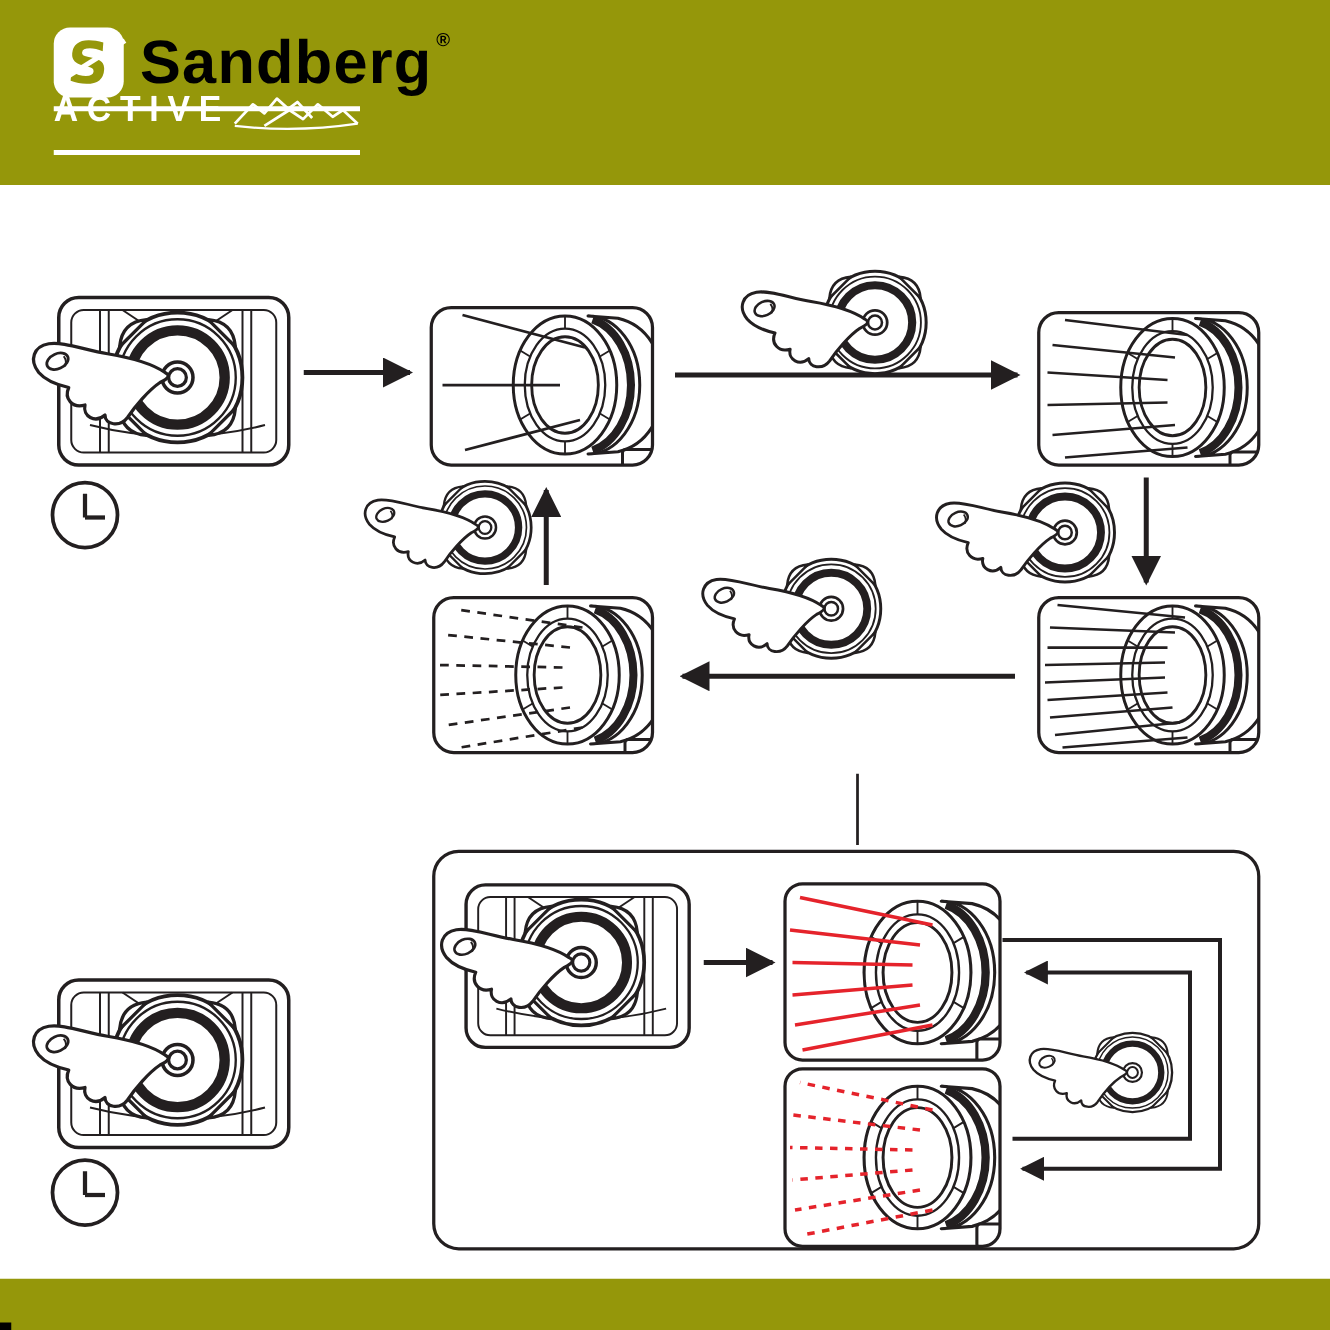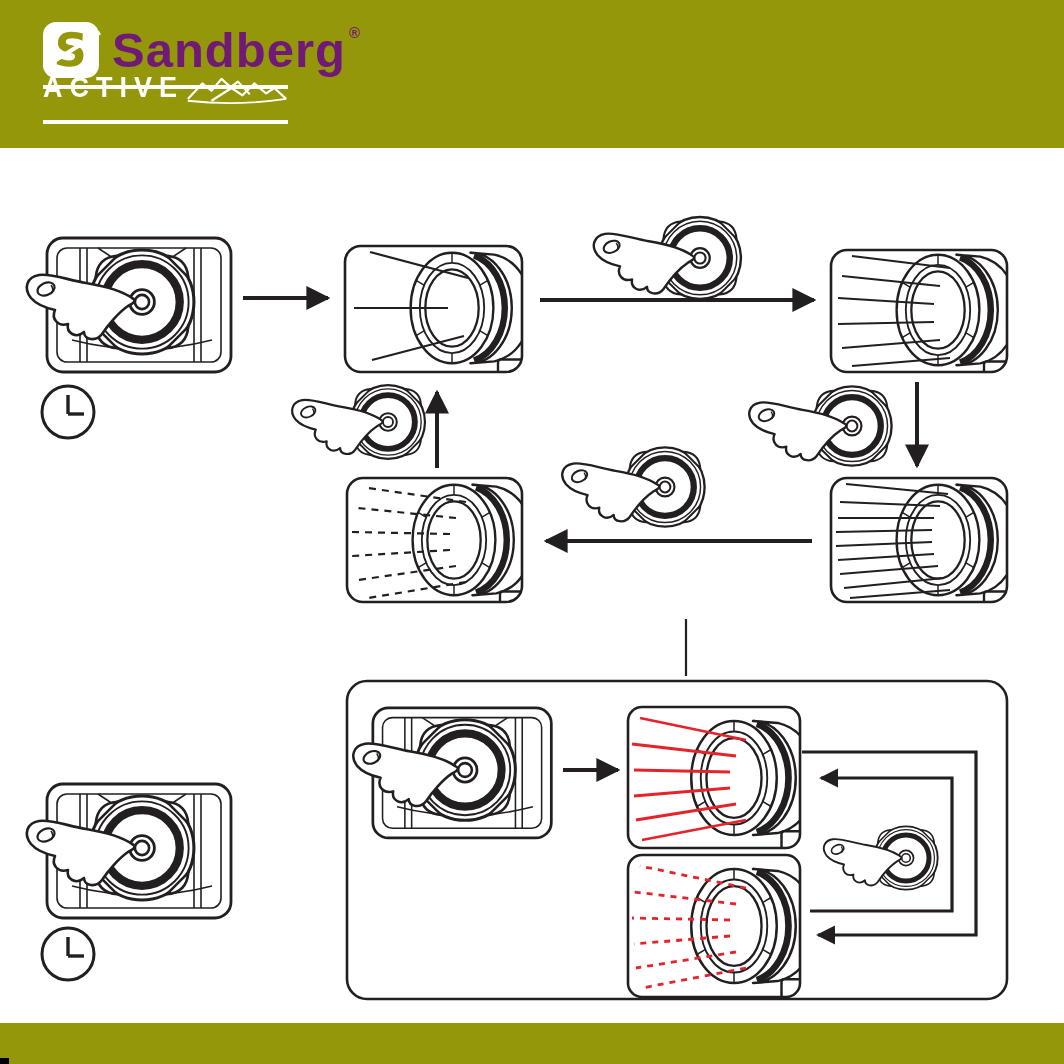--- a/index.html
+++ b/index.html
@@ -15,21 +15,21 @@
   
   .band-top{position:absolute;left:0;top:0;width:1064px;height:148px;background:var(--accent);}
   .band-bottom{position:absolute;left:0;top:1023px;width:1064px;height:41px;background:var(--accent);}
   .crop-mark{position:absolute;left:0;top:1058px;width:9px;height:6px;background:#000;}
 
   
   .logo-row{position:absolute;left:43px;top:22px;display:flex;align-items:center;gap:13px;}
   .s-badge{width:56px;height:56px;background:#fff;border-radius:13px;position:relative;display:flex;align-items:center;justify-content:center;}
   .s-badge .s-glyph{color:var(--accent);font-weight:bold;font-size:46px;line-height:1;font-family:"DejaVu Sans",sans-serif;transform:skewX(-4deg);}
   .s-badge .s-cut{position:absolute;left:-4px;top:26px;width:66px;height:4px;background:#fff;transform:rotate(-32deg);}
-  .brand-line{color:#701a75;font-weight:bold;font-size:49px;letter-spacing:1px;display:flex;align-items:flex-start;font-family:"Liberation Sans",sans-serif;}
+  .brand-line{color:#000000;font-weight:bold;font-size:49px;letter-spacing:1px;display:flex;align-items:flex-start;font-family:"Liberation Sans",sans-serif;}
   .brand-line sup{font-size:15px;margin-top:2px;margin-left:3px;}
   .rule{position:absolute;left:43px;width:245px;height:4px;background:#fff;}
   .rule.r1{top:85px;}
   .rule.r2{top:120px;}
   .active-row{position:absolute;left:43px;top:72px;width:245px;height:32px;display:flex;align-items:flex-start;}
   .active-text{color:#fff;font-weight:bold;font-size:27px;letter-spacing:7px;transform:scaleY(1.08);}
   .mountains{margin-left:2px;}
 
   
   .diagram{position:absolute;left:0;top:0;width:1064px;height:1064px;}

